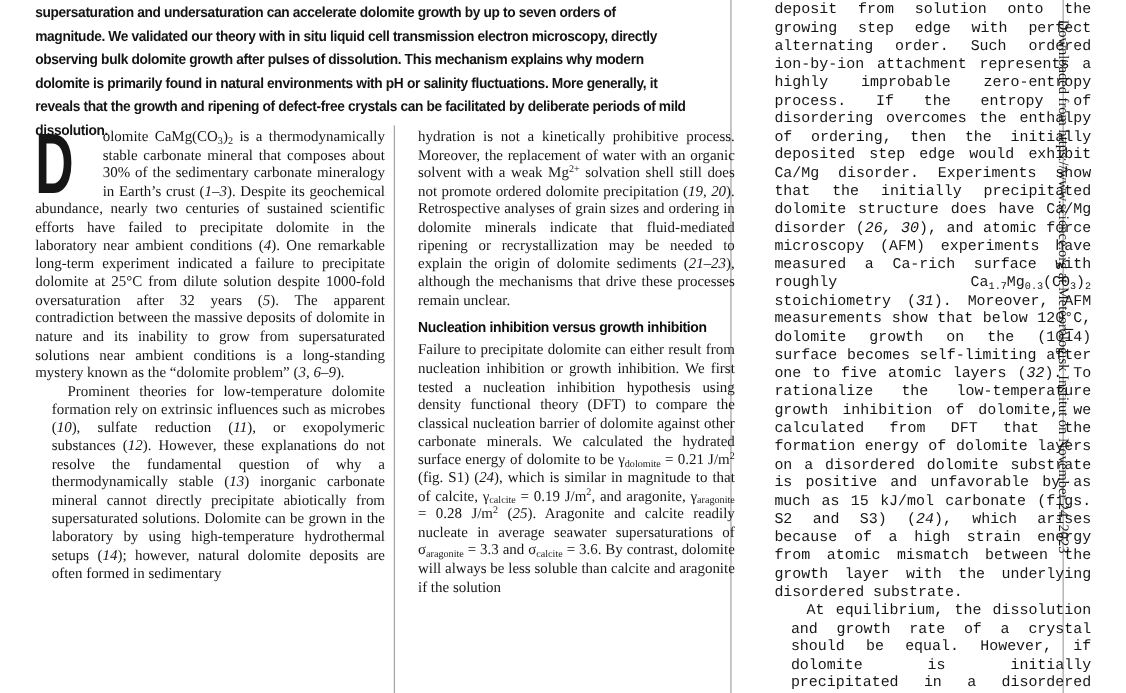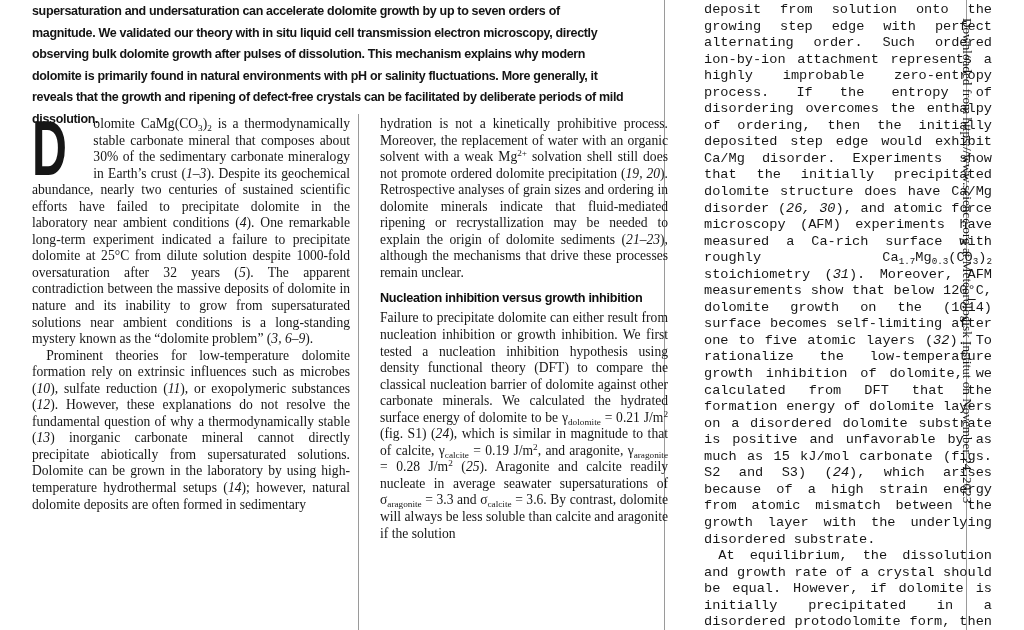--- a/index.html
+++ b/index.html
@@ -57,20 +57,21 @@
     text-align: justify;
     text-justify: inter-word;
     hyphens: none;
     color: #161616;
   }
   .col p {
     margin: 0;
   }
   .col p + p {
     text-indent: 1.05em;
+    margin-left: 15px;
   }
   .col-1 { left: 32px;  top: 116px; width: 318px; }
   .col-2 { left: 380px; top: 116px; width: 288px; }
   .col-3 { left: 704px; top: 2px;   width: 288px; font-family: Liberation Mono, monospace; }
 
   
   .dropcap {
     float: left;
     font-family: "Liberation Sans", "DejaVu Sans", sans-serif;
     font-weight: bold;

